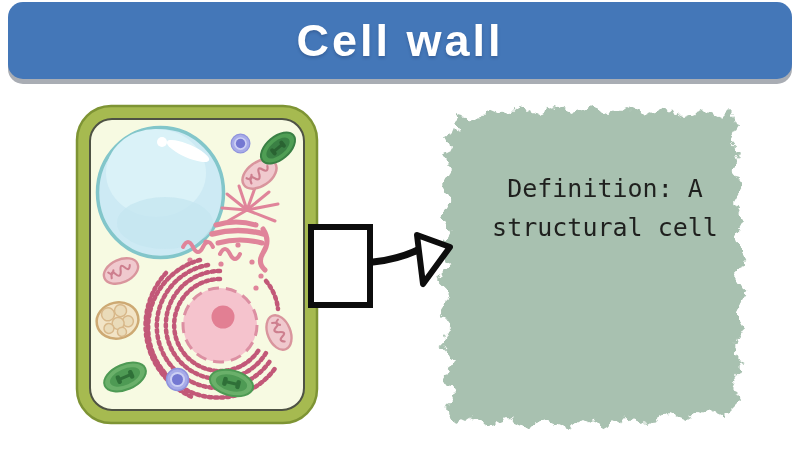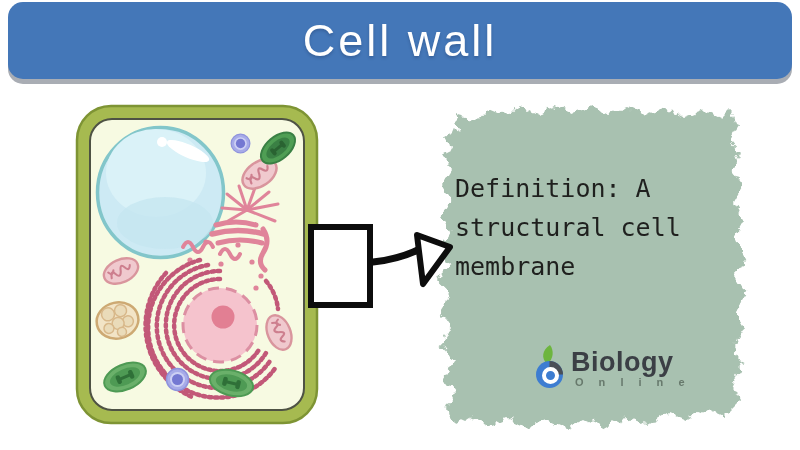--- a/index.html
+++ b/index.html
@@ -5,38 +5,38 @@
   html,body{margin:0;padding:0;}
   body{width:800px;height:450px;overflow:hidden;background:#fff;
        font-family:"Liberation Sans",sans-serif;}
   .stage{position:relative;width:800px;height:450px;background:var(--page-bg,#ffffff);}
 
   
   .banner{position:absolute;left:8px;top:2px;width:784px;height:77px;
           background:var(--banner-blue,#4477b8);border-radius:15px;
           box-shadow:0 5px 0 var(--banner-shadow,#a9adb4);
           display:flex;align-items:center;justify-content:center;}
-  .banner .title{color:#ffffff;font-size:45px;font-weight:normal;letter-spacing:3px;
+  .banner .title{color:#ffffff;font-size:45px;font-weight:bold;letter-spacing:3px;
           text-shadow:0 2px 3px rgba(25,45,85,.3);}
 
   
   .cell-svg{position:absolute;left:70px;top:95px;width:250px;height:335px;}
 
   
   .highlight-box{position:absolute;left:308px;top:224px;width:65px;height:84px;
           box-sizing:border-box;border:6px solid #0d0d0d;background:#ffffff;z-index:5;}
 
   
   .arrow-svg{position:absolute;left:362px;top:220px;width:105px;height:85px;z-index:6;}
 
   
   .blob-svg{position:absolute;left:425px;top:95px;width:335px;height:345px;z-index:1;}
 
   .definition{position:absolute;left:455px;top:169px;width:300px;z-index:2;
-          text-align:left;font-family:"DejaVu Sans Mono",monospace;
+          text-align:center;font-family:"DejaVu Sans Mono",monospace;
           font-size:25px;line-height:39px;color:var(--ink,#1f201e);}
 
   
   .logo{position:absolute;left:534px;top:343px;z-index:3;display:flex;align-items:flex-start;}
   .logo-icon{width:34px;height:46px;margin-top:1px;}
   .logo-text{margin-left:3px;}
   .brand-name{font-size:27px;font-weight:bold;color:var(--logo-dark,#3b3f45);
           line-height:30px;letter-spacing:.5px;margin-top:4px;}
   .brand-sub{font-size:11px;font-weight:bold;letter-spacing:6px;
           color:var(--logo-sub,#67796c);margin-left:4px;margin-top:-1px;}
@@ -179,29 +179,16 @@
          L303,44 L316,58 L306,74 L318,90 L308,108 L319,126 L309,144 L320,162 L310,180
          L321,198 L309,216 L320,234 L308,252 L318,270 L306,288 L316,306 L300,322 L282,314
          L262,326 L243,318 L222,330 L202,322 L182,333 L162,324 L142,334 L122,325 L102,332
          L83,323 L64,331 L46,322 L32,330 L22,314 L30,298 L18,282 L28,266 L16,250 L26,234
          L15,218 L25,202 L14,186 L24,170 L15,154 L25,138 L16,122 L26,106 L17,90 L27,74 L18,60 Z"></path>
   </svg>
 
   <div class="definition">
     <div>Definition: A</div>
     <div>structural cell</div>
-    <div>membrane</div>
   </div>
 
-  <div class="logo">
-    <svg class="logo-icon" viewBox="0 0 34 46">
-      <path d="M16,1 C8,6 7,14 13,20 C20,15 20,6 16,1 Z" style="fill:var(--logo-green,#6db53e)"></path>
-      <circle cx="15.5" cy="30.5" r="13.5" style="fill:var(--logo-blue,#3d7dd1)"></circle>
-      <path d="M15.5,17 A13.5,13.5 0 0 1 29,30.5 L22,30.5 A6.5,6.5 0 0 0 15.5,24 Z" fill="#4a4f57"></path>
-      <circle cx="16.5" cy="31.5" r="6.5" fill="none" stroke="#ffffff" stroke-width="4"></circle>
-    </svg>
-    <div class="logo-text">
-      <div class="brand-name">Biology</div>
-      <div class="brand-sub">O n l i n e</div>
-    </div>
-  </div>
 
 </div>
 
 </body></html>

